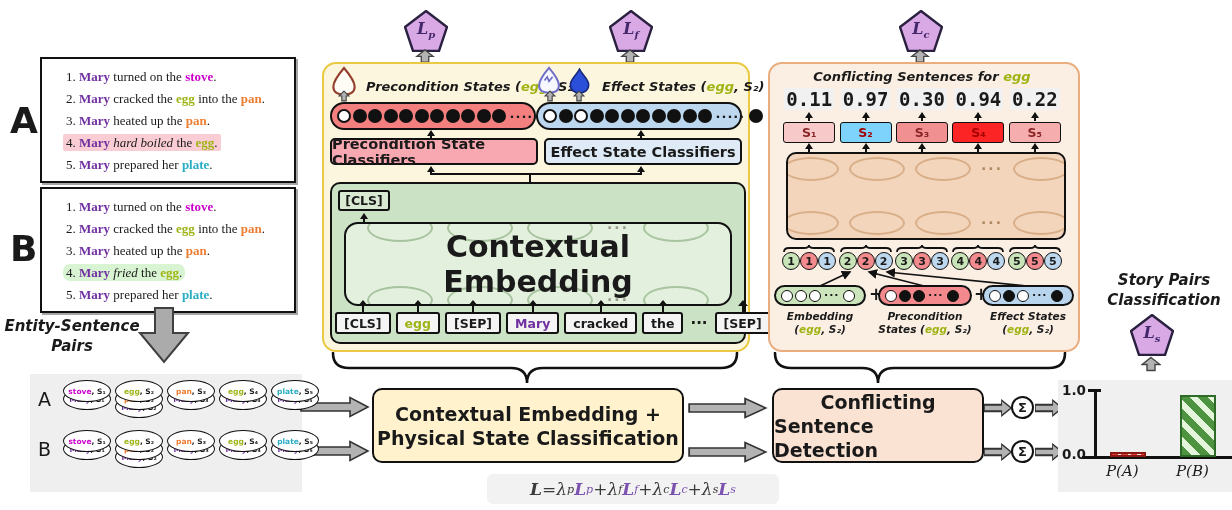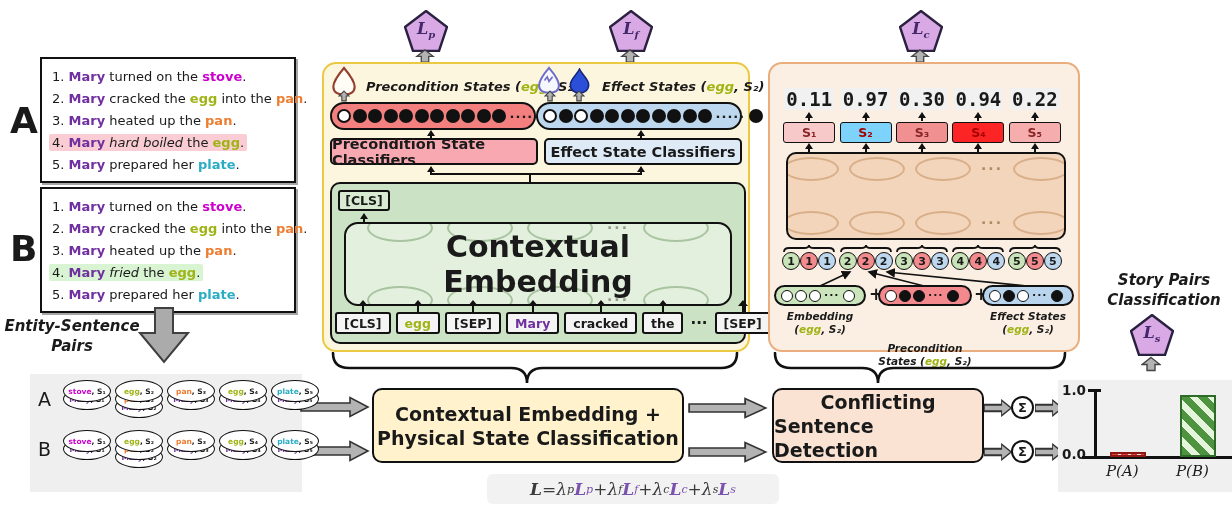--- a/index.html
+++ b/index.html
@@ -3,21 +3,21 @@
 <meta charset="utf-8">
 <style>
   html,body{margin:0;padding:0;background:#fff;}
   #stage{position:relative;width:1232px;height:510px;background:#fff;overflow:hidden;
          font-family:"DejaVu Sans",sans-serif;color:#1a1a1a;}
   .abs{position:absolute;}
   .scr{font-family:"DejaVu Serif",serif;font-style:italic;font-weight:bold;}
 
   
   .storybox{background:#fff;border:2px solid #111;box-shadow:2px 2px 0 rgba(0,0,0,.35);
-            padding:7px 7px;font-size:13px;line-height:22px;white-space:nowrap;}
+            padding:7px 21px;font-size:13px;line-height:22px;white-space:nowrap;font-family:Liberation Serif, serif;}
   .big-letter{font-size:36px;font-weight:bold;}
   .sline .wrap{padding:1px 3px;border-radius:2px;}
 
   
   .ent-title{font-size:15px;font-weight:bold;font-style:italic;text-align:center;line-height:20px;}
   .panel{background:#EFEFEF;}
   .pair-row{display:flex;align-items:flex-start;gap:4px;}
   .row-letter{font-size:19px;margin:8px 8px 0 0;}
   .stack{position:relative;width:48px;}
   .ell{position:absolute;left:0;width:48px;height:22px;border:1.6px solid #111;border-radius:50%;
@@ -112,21 +112,21 @@
       <div class="sline"><span class="wrap"><span>2. </span><span style="color: rgb(112, 48, 160); font-weight: 700;">Mary</span><span> cracked the </span><span style="color: rgb(159, 180, 20); font-weight: 700;">egg</span><span> into the </span><span style="color: rgb(237, 125, 49); font-weight: 700;">pan</span><span>.</span></span></div>
       <div class="sline"><span class="wrap"><span>3. </span><span style="color: rgb(112, 48, 160); font-weight: 700;">Mary</span><span> heated up the </span><span style="color: rgb(237, 125, 49); font-weight: 700;">pan</span><span>.</span></span></div>
       <div class="sline"><span class="wrap" style="background: rgb(249, 205, 211);"><span>4. </span><span style="color: rgb(112, 48, 160); font-weight: 700;">Mary</span><span> </span><span style="font-style: italic;">hard boiled</span><span> the </span><span style="color: rgb(159, 180, 20); font-weight: 700;">egg</span><span>.</span></span></div>
       <div class="sline"><span class="wrap"><span>5. </span><span style="color: rgb(112, 48, 160); font-weight: 700;">Mary</span><span> prepared her </span><span style="color: rgb(41, 173, 196); font-weight: 700;">plate</span><span>.</span></span></div>
     </div>
   <div class="abs big-letter" style="left:10px;top:228px;">B</div>
   <div class="abs storybox" style="left:40px;top:187px;width:256px;height:126px;box-sizing:border-box;" id="story-b-lines">
       <div class="sline"><span class="wrap"><span>1. </span><span style="color: rgb(112, 48, 160); font-weight: 700;">Mary</span><span> turned on the </span><span style="color: rgb(204, 0, 204); font-weight: 700;">stove</span><span>.</span></span></div>
       <div class="sline"><span class="wrap"><span>2. </span><span style="color: rgb(112, 48, 160); font-weight: 700;">Mary</span><span> cracked the </span><span style="color: rgb(159, 180, 20); font-weight: 700;">egg</span><span> into the </span><span style="color: rgb(237, 125, 49); font-weight: 700;">pan</span><span>.</span></span></div>
       <div class="sline"><span class="wrap"><span>3. </span><span style="color: rgb(112, 48, 160); font-weight: 700;">Mary</span><span> heated up the </span><span style="color: rgb(237, 125, 49); font-weight: 700;">pan</span><span>.</span></span></div>
-      <div class="sline"><span class="wrap" style="background: rgb(217, 244, 211);"><span>4. </span><span style="color: rgb(112, 48, 160); font-weight: 700;">Mary</span><span> </span><span style="font-style: italic;">fried</span><span> the </span><span style="color: rgb(159, 180, 20); font-weight: 700;">egg</span><span>.</span></span></div>
+      <div class="sline"><span class="wrap" style="background: rgb(217, 244, 211); border-radius: 7px;"><span>4. </span><span style="color: rgb(112, 48, 160); font-weight: 700;">Mary</span><span> </span><span style="font-style: italic;">fried</span><span> the </span><span style="color: rgb(159, 180, 20); font-weight: 700;">egg</span><span>.</span></span></div>
       <div class="sline"><span class="wrap"><span>5. </span><span style="color: rgb(112, 48, 160); font-weight: 700;">Mary</span><span> prepared her </span><span style="color: rgb(41, 173, 196); font-weight: 700;">plate</span><span>.</span></span></div>
     </div>
 
   <div class="abs ent-title" style="left:4px;top:316px;width:136px;">
     <div>Entity-Sentence</div>
     <div>Pairs</div>
   </div>
   <svg class="abs" style="left:138px;top:306px;" width="52" height="60" viewBox="0 0 52 58">
     <polygon points="17,1 35,1 35,26 50,26 26,55 2,26 17,26" fill="#ABABAB" stroke="#404040" stroke-width="2"></polygon>
   </svg>
@@ -385,20 +385,21 @@
       <div class="tok" style="color: rgb(159, 180, 20); font-weight: 700;">egg</div>
       <div class="tok">[SEP]</div>
       <div class="tok" style="color: rgb(112, 48, 160); font-weight: 700;">Mary</div>
       <div class="tok">cracked</div>
       <div class="tok">the</div>
       <div class="tok plain">···</div>
       <div class="tok">[SEP]</div>
     </div>
 
   <div class="abs obox" style="left:768px;top:62px;width:308px;height:286px;"></div>
+  <div class="abs hdr" style="left:768px;top:69px;width:308px;text-align:center;"><span style="font-weight: 700; font-style: italic;">Conflicting Sentences for </span><span style="color: rgb(159, 180, 20); font-weight: 700; font-style: italic;">egg</span></div>
   <div class="abs grid5" style="left:781px;top:88px;width:282px;" id="score-row">
       <span class="score">0.11</span>
       <span class="score">0.97</span>
       <span class="score">0.30</span>
       <span class="score">0.94</span>
       <span class="score">0.22</span>
     </div>
   <div class="abs grid5" style="left:781px;top:112px;width:282px;height:9px;" id="sarrow-row">
       <div class="uarr" style="height: 9px;">
         <span class="head"></span>
@@ -546,21 +547,21 @@
       <div class="c"></div>
       <div class="c o"></div>
       <span class="dots">···</span>
       <div class="c"></div>
     </div>
 
   <div class="abs plab" style="left:762px;top:310px;width:116px;">
     <div><span style="font-weight: 700; font-style: italic;">Embedding</span></div>
     <div><span style="font-weight: 700; font-style: italic;">(</span><span style="color: rgb(159, 180, 20); font-weight: 700; font-style: italic;">egg</span><span style="font-weight: 700; font-style: italic;">, S₂)</span></div>
   </div>
-  <div class="abs plab" style="left:866px;top:310px;width:118px;margin-top:32px;">
+  <div class="abs plab" style="left:866px;top:310px;width:118px;">
     <div><span style="font-weight: 700; font-style: italic;">Precondition</span></div>
     <div><span style="font-weight: 700; font-style: italic;">States (</span><span style="color: rgb(159, 180, 20); font-weight: 700; font-style: italic;">egg</span><span style="font-weight: 700; font-style: italic;">, S₂)</span></div>
   </div>
   <div class="abs plab" style="left:970px;top:310px;width:116px;">
     <div><span style="font-weight: 700; font-style: italic;">Effect States</span></div>
     <div><span style="font-weight: 700; font-style: italic;">(</span><span style="color: rgb(159, 180, 20); font-weight: 700; font-style: italic;">egg</span><span style="font-weight: 700; font-style: italic;">, S₂)</span></div>
   </div>
 
   <svg class="abs" style="left:330px;top:352px;" width="410" height="34">
     <path d="M3,1 Q3,16 19,16 L181,16 Q197,16 197,31 Q197,16 213,16 L391,16 Q407,16 407,1" fill="none" stroke="#111" stroke-width="2.6" stroke-linecap="round"></path>

